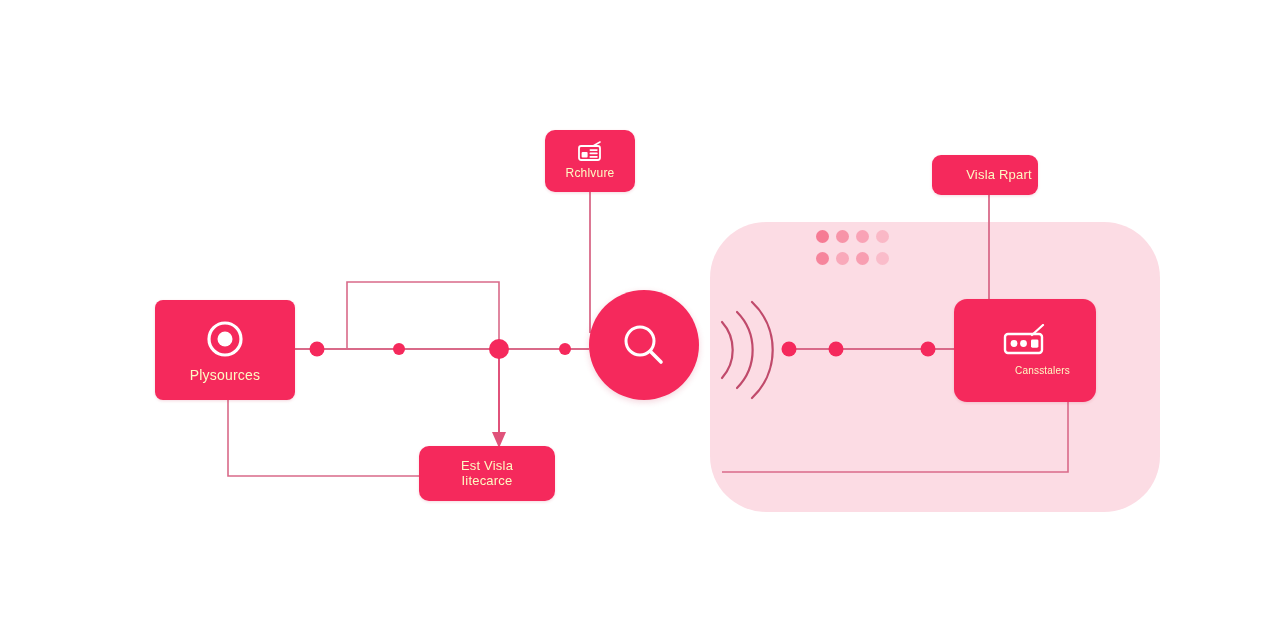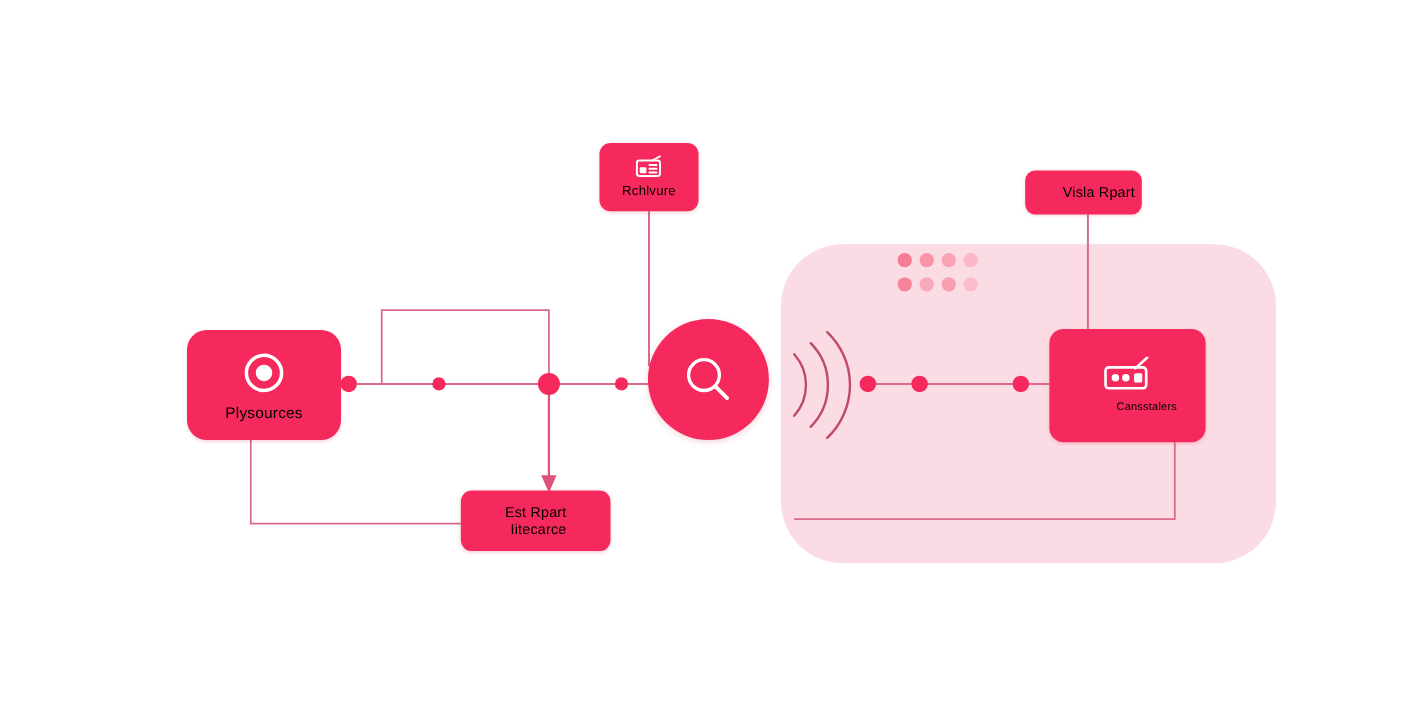--- a/index.html
+++ b/index.html
@@ -64,37 +64,36 @@
     align-items: center;
     justify-content: center;
     box-sizing: border-box;
     text-align: center;
     box-shadow: 0 1px 3px rgba(200,40,80,0.18);
   }
   .node .label {
     font-size: 13px;
     letter-spacing: 0.2px;
     line-height: 1.12;
-    color: #000000;
+    color: #fef9c3;
     padding: 0 6px;
     white-space: pre-line;
-    text-align: right;
   }
   .node .glyph {
     display: block;
     line-height: 0;
     margin-bottom: 7px;
   }
 
   #node-sources {
-    left: 170px;
+    left: 155px;
     top: 300px;
     width: 140px;
     height: 100px;
-    border-radius: 18px;
+    border-radius: 8px;
   }
   #node-sources .label { font-size: 14px; }
 
   #node-receiver {
     left: 545px;
     top: 130px;
     width: 90px;
     height: 62px;
     border-radius: 10px;
   }
@@ -227,21 +226,21 @@
         <rect x="4.6" y="11" width="6" height="5.6" rx="1" fill="#ffffff"></rect>
         <rect x="12.5" y="8.2" width="8.2" height="1.7" rx="0.8" fill="#ffffff"></rect>
         <rect x="12.5" y="11.6" width="8.2" height="1.7" rx="0.8" fill="#ffffff"></rect>
         <rect x="12.5" y="15" width="8.2" height="1.7" rx="0.8" fill="#ffffff"></rect>
       </svg>
     </span>
     <span class="label">Rchlvure</span>
   </div>
 
   <div class="node" id="node-interface">
-    <span class="label">Est Rpart
+    <span class="label">Est Visla
 Iitecarce</span>
   </div>
 
   <div id="hub-search">
     <span style="line-height:0">
       <svg width="56" height="56" viewBox="0 0 56 56" xmlns="http://www.w3.org/2000/svg">
         <circle cx="24" cy="24" r="14" fill="none" stroke="#ffffff" stroke-width="3"></circle>
         <path d="M34.5,34.5 L45,45" stroke="#ffffff" stroke-width="3.6" stroke-linecap="round"></path>
       </svg>
     </span>

